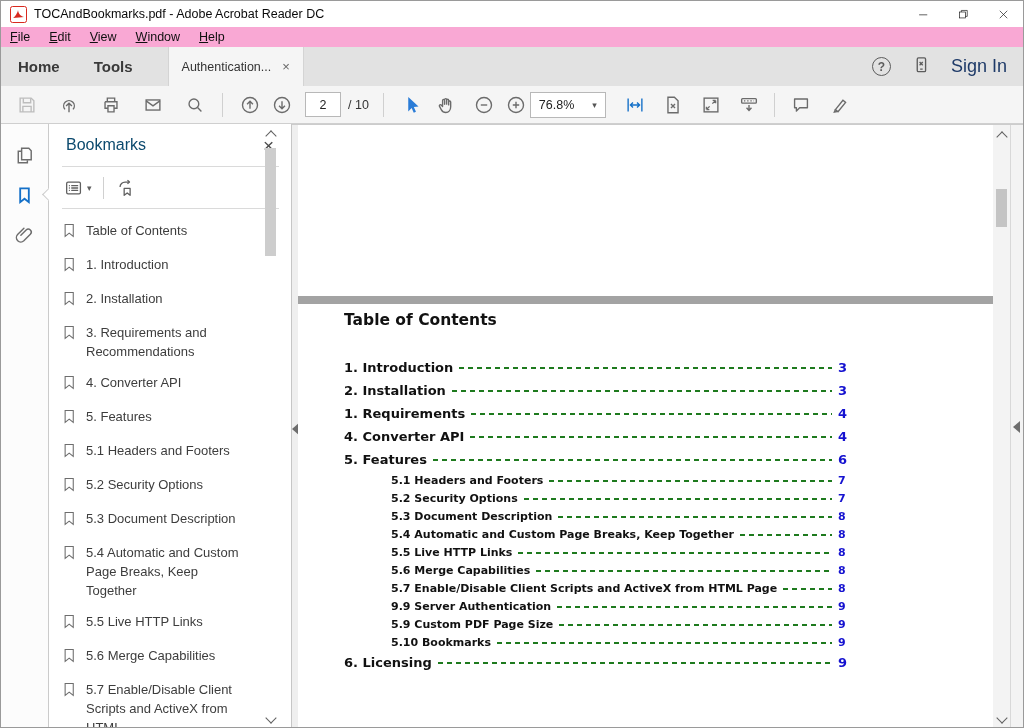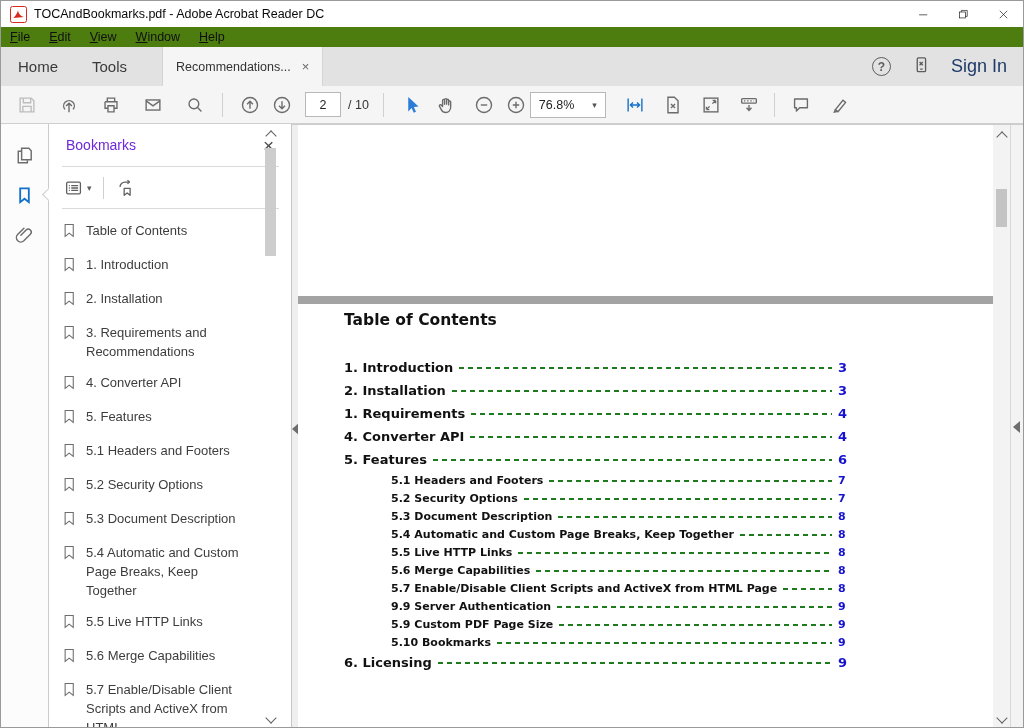--- a/index.html
+++ b/index.html
@@ -10,25 +10,25 @@
     border:1px solid #9a9a9a;
   }
   
   .titlebar { height:26px; display:flex; align-items:center; padding-left:9px; background:#fff; }
   .pdficon { width:17px; height:17px; margin-right:7px; flex:0 0 auto; }
   .title-text { font-size:12.5px; color:#0a0a0a; }
   .win-controls { margin-left:auto; display:flex; height:100%; }
   .win-btn { width:40px; height:100%; display:flex; align-items:center; justify-content:center; color:#1a1a1a; cursor:pointer; }
   .win-btn svg { width:15px; height:15px; stroke:#1a1a1a; stroke-width:1.1; fill:none; }
   
-  .menubar { height:20px; display:flex; align-items:center; background:#4d7c0f; padding-left:9px; }
+  .menubar { height:20px; display:flex; align-items:center; background:#f9a8d4; padding-left:9px; }
   .menu-item { font-size:12.5px; color:#101010; margin-right:19px; cursor:default; }
   
   .tabbar { height:39px; background:#e2e2e2; display:flex; align-items:stretch; }
-  .tab-static { display:flex; align-items:center; padding:0 17px; font-size:15px; font-weight:normal; color:#3a3a3a; cursor:pointer; }
+  .tab-static { display:flex; align-items:center; padding:0 17px; font-size:15px; font-weight:bold; color:#3a3a3a; cursor:pointer; }
   .doc-tab { display:flex; align-items:center; background:#f5f5f5; margin-left:18px; padding:0 13px; font-size:12.5px; color:#333; cursor:pointer; border-left:1px solid #d4d4d4; border-right:1px solid #d4d4d4; }
   .doc-tab .tab-close { margin-left:11px; color:#666; font-size:13px; }
   .tab-right { margin-left:auto; display:flex; align-items:center; gap:20px; padding-right:16px; }
   .help-badge { width:19px; height:19px; border-radius:50%; border:1.6px solid #5c5c5c; color:#5c5c5c; font-size:12px; font-weight:bold; display:flex; align-items:center; justify-content:center; cursor:pointer; }
   .device-badge svg { width:20px; height:20px; stroke:#5c5c5c; fill:none; stroke-width:1.6; }
   .signin { font-size:18px; color:var(--signin-navy,#1e3a68); cursor:pointer; }
   
   .toolbar { height:38px; background:#f5f5f5; border-bottom:1px solid #cfcfcf; display:flex; align-items:center; padding:0 10px; }
   .ticon { width:22px; height:22px; color:var(--icon-gray,#6b6b6b); display:flex; align-items:center; justify-content:center; cursor:pointer; flex:0 0 auto; }
   .ticon svg { width:22px; height:22px; stroke:currentColor; fill:none; stroke-width:1.5; }
@@ -44,21 +44,21 @@
   
   .iconstrip { width:48px; background:#fcfcfc; border-right:1px solid #cbcbcb; display:flex; flex-direction:column; align-items:center; padding-top:20px; gap:17px; position:relative; }
   .strip-icon { width:23px; height:23px; color:#6d6d6d; cursor:pointer; }
   .strip-icon svg { width:23px; height:23px; stroke:currentColor; fill:none; stroke-width:1.5; }
   .strip-icon.active { color:var(--accent-blue,#1470c8); }
   .strip-icon.active svg { stroke-width:1.9; }
   .strip-notch { position:absolute; left:43px; top:66px; width:9px; height:9px; background:#fff; border-left:1px solid #cbcbcb; border-bottom:1px solid #cbcbcb; transform:rotate(45deg); }
   
   .panel { width:243px; background:#fff; border-right:1px solid #c6c6c6; display:flex; flex-direction:column; position:relative; }
   .panel-header { height:42px; display:flex; align-items:center; padding:0 17px; }
-  .panel-title { font-size:14px; color:#6d28d9; }
+  .panel-title { font-size:16px; color:#0c4a6e; }
   .panel-close { margin-left:auto; font-size:19px; color:#4a4a4a; cursor:pointer; line-height:1; }
   .panel-div { border-bottom:1px solid #dadada; margin:0 12px 0 13px; }
   .panel-toolbar { height:41px; display:flex; align-items:center; padding:0 14px; gap:11px; }
   .picon { color:#5f5f5f; display:flex; align-items:center; cursor:pointer; }
   .picon svg { width:22px; height:22px; stroke:currentColor; fill:none; stroke-width:1.4; }
   .picon .caret { font-size:9px; color:#5f5f5f; margin-left:2px; }
   .psep { width:1px; height:22px; background:#d0d0d0; }
   .panel-list { flex:1; overflow:hidden; padding:12px 0 0 13px; position:relative; }
   .bm-item { display:flex; gap:9px; margin-bottom:12px; cursor:pointer; padding-right:44px; }
   .bm-glyph { flex:0 0 15px; margin-top:1px; color:#6d6d6d; }
@@ -135,21 +135,21 @@
 
       <span class="menu-item"><u>W</u>indow</span>
 
       <span class="menu-item"><u>H</u>elp</span>
     </div>
 
   <div class="tabbar">
     <div class="tab-static">Home</div>
     <div class="tab-static">Tools</div>
     <div class="doc-tab">
-      <span>Recommendations...</span>
+      <span>Authentication...</span>
       <span class="tab-close">×</span>
     </div>
     <div class="tab-right">
       <div class="help-badge">?</div>
       <div class="device-badge">
         <svg viewBox="0 0 24 24">
             <rect x="7.5" y="3.5" width="10" height="16.5" rx="1.5"></rect>
             <path d="M10.3 8.5l3.8 3.8M14.1 8.5l-3.8 3.8M11 17h3"></path>
           </svg>
       </div>

